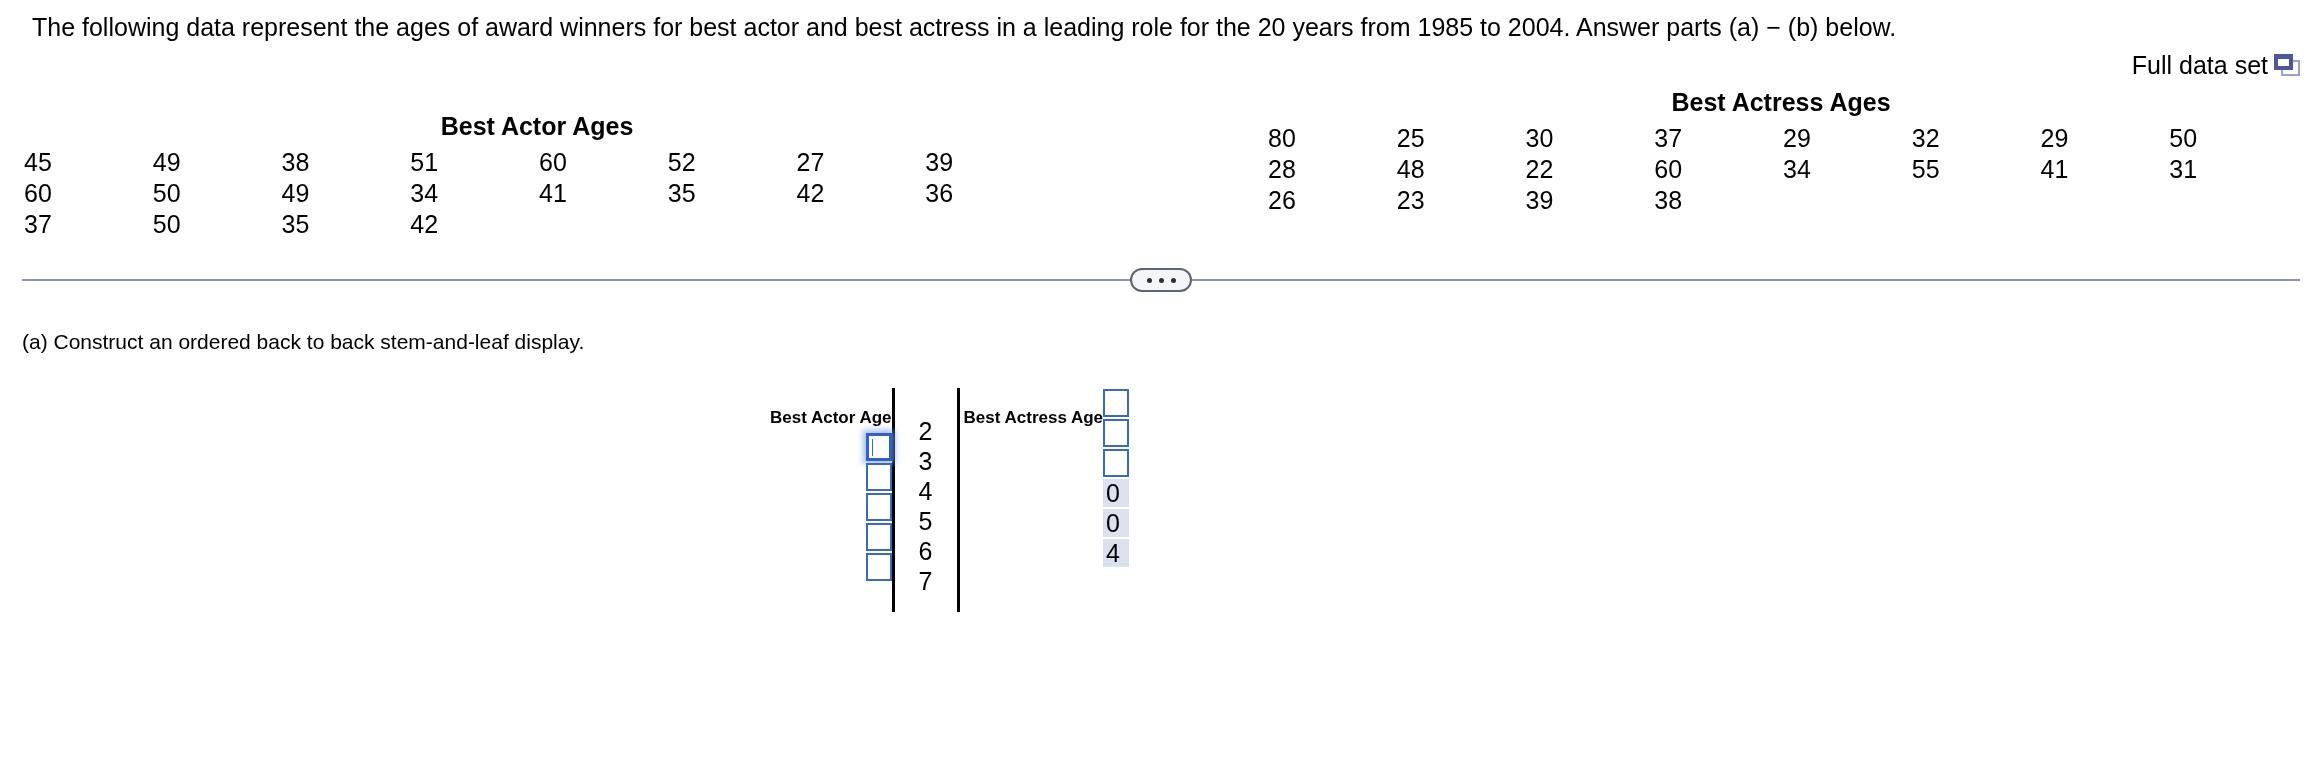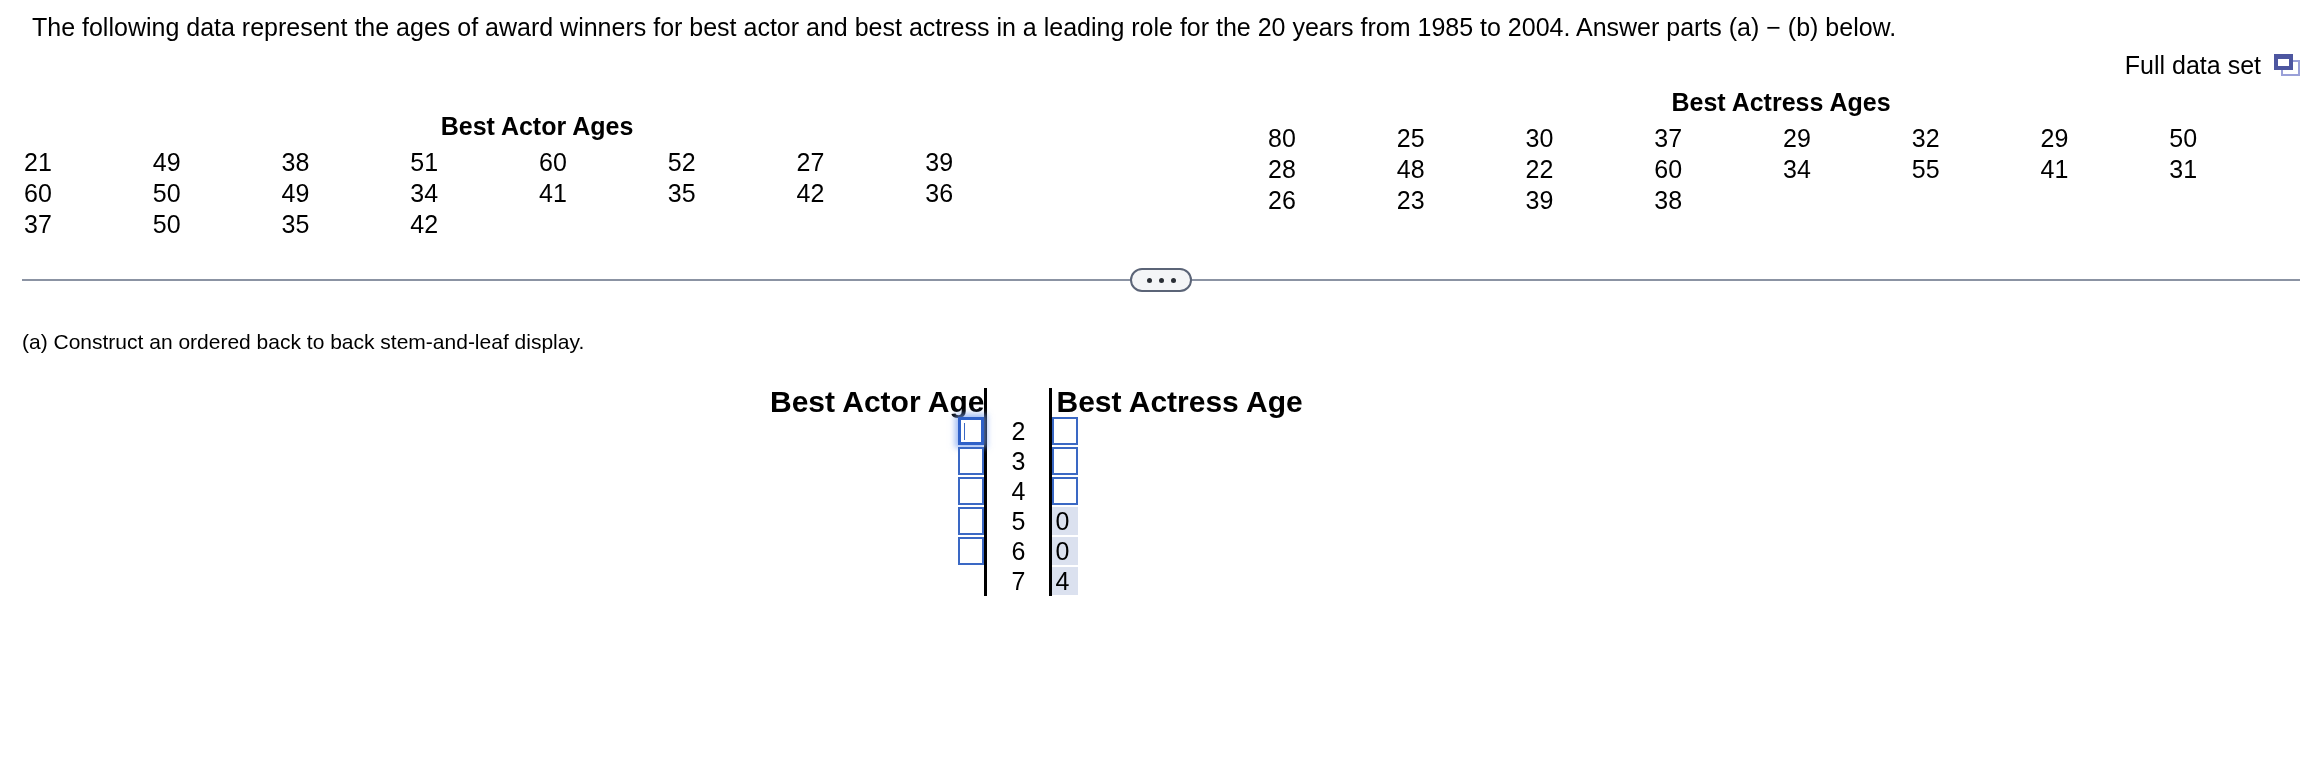--- a/index.html
+++ b/index.html
@@ -26,21 +26,21 @@
     white-space: nowrap;
   }
 
   
   #full-data-set {
     position: absolute;
     right: 9px;
     top: 50px;
     display: flex;
     align-items: center;
-    gap: 13px;
+    gap: 6px;
     font-size: 25px;
     line-height: 30px;
   }
   #full-data-set .label { white-space: nowrap; }
   .popout-icon { display: block; }
 
   
   .data-table {
     position: absolute;
     top: 88px;
@@ -128,29 +128,30 @@
   }
 
   
   .sl-left {
     display: flex;
     flex-direction: column;
     align-items: flex-end;
   }
   .sl-right {
     display: flex;
-    flex-direction: column;
+    flex-direction: row;
     align-items: flex-start;
   }
   .sl-head {
     font-weight: bold;
-    font-size: 30px;
+    font-size: 17px;
     line-height: 28px;
     white-space: nowrap;
     height: 28px;
+    margin-top: 16px;
   }
   .sl-head.left-head  { padding-right: 0px; }
   .sl-head.right-head { padding-left: 4px; }
 
   .sl-cells {
     display: flex;
     flex-direction: column;
   }
   .sl-rowbox {
     height: 30px;
@@ -241,21 +242,21 @@
       <rect x="1" y="1" width="17" height="14" fill="#4d56a0" stroke="#4d56a0" stroke-width="2"></rect>
       <rect x="4" y="5" width="11" height="7" fill="#ffffff"></rect>
     </svg>
   </span>
 </div>
 
 <div class="data-table" id="actor-table">
   <div class="tbl-title">Best Actor Ages</div>
 
   <div class="row">
-    <div class="cell">21</div>
+    <div class="cell">45</div>
     <div class="cell">49</div>
     <div class="cell">38</div>
     <div class="cell">51</div>
     <div class="cell">60</div>
     <div class="cell">52</div>
     <div class="cell">27</div>
     <div class="cell">39</div>
   </div>
 
   <div class="row">

